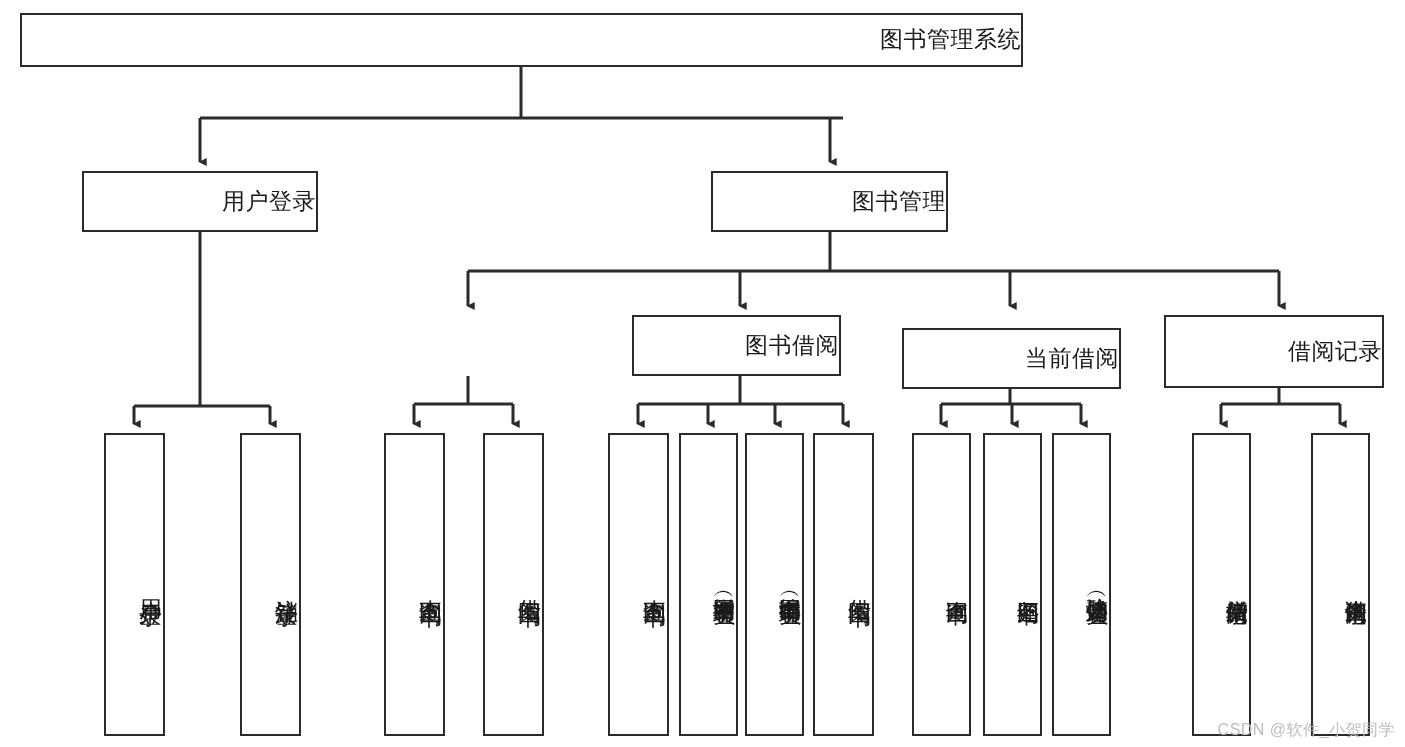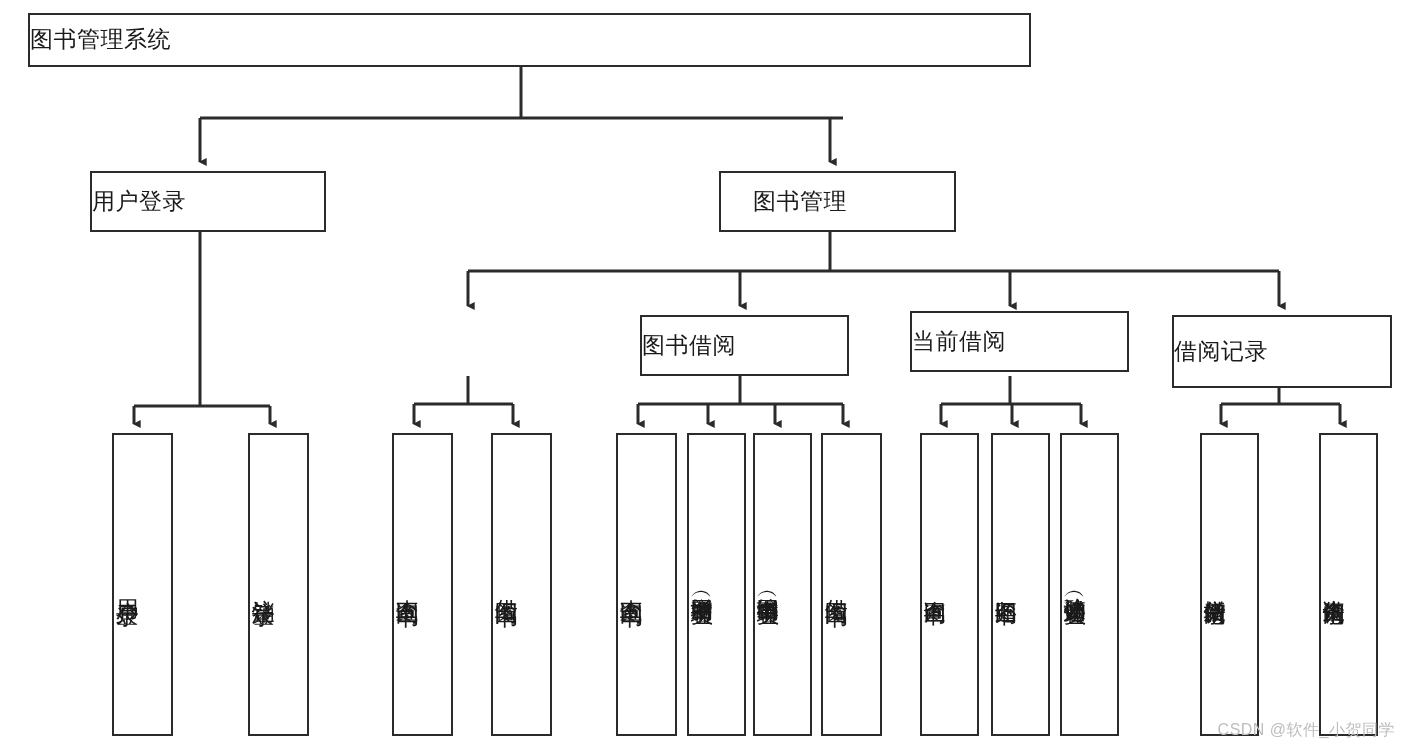--- a/index.html
+++ b/index.html
@@ -25,23 +25,22 @@
     height: 747px;
     pointer-events: none;
   }
   .node {
     position: absolute;
     box-sizing: border-box;
     border: 2.5px solid #2b2b2b;
     background: #ffffff;
     display: flex;
     align-items: center;
-    justify-content: flex-start;
+    justify-content: flex-end;
     color: #1a1a1a;
-    margin-left: 8px;
   }
   .node .label {
     display: block;
     text-align: center;
     line-height: 1.18;
     letter-spacing: 0.5px;
   }
   .node.horiz .label {
     font-size: 23px;
   }
@@ -132,21 +131,21 @@
   <div class="node horiz" style="left:82px; top:171px; width:236px; height:61px;">
     <span class="label">用户登录</span>
   </div>
   <div class="node horiz" style="left:711px; top:171px; width:237px; height:61px;padding-left:32px;">
     <span class="label">图书管理</span>
   </div>
 
   <div class="node horiz" style="left:632px; top:315px; width:209px; height:61px;">
     <span class="label">图书借阅</span>
   </div>
-  <div class="node horiz" style="left:902px; top:311px; width:219px; height:61px;">
+  <div class="node horiz" style="left:902px; top:328px; width:219px; height:61px;">
     <span class="label">当前借阅</span>
   </div>
   <div class="node horiz" style="left:1164px; top:315px; width:220px; height:73px;">
     <span class="label">借阅记录</span>
   </div>
 
   <div class="node vert" style="left:104px; top:433px; width:61px; height:303px;">
     <span class="label">用户登录</span>
   </div>
   <div class="node vert" style="left:240px; top:433px; width:61px; height:303px;">

